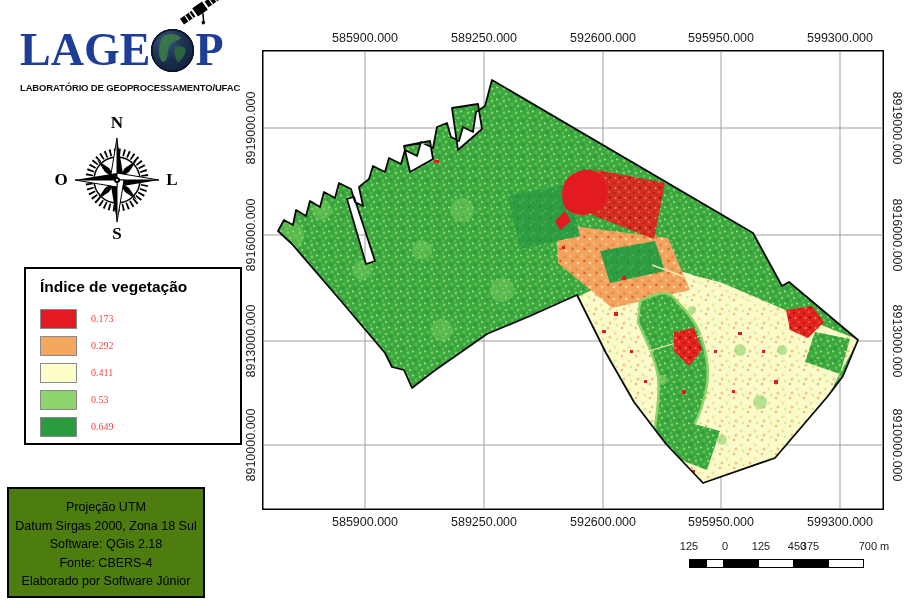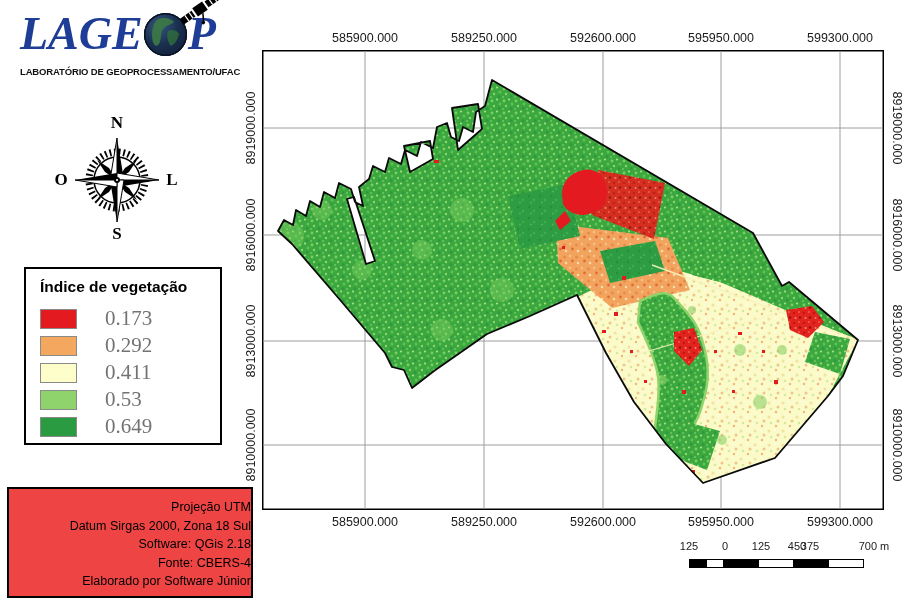--- a/index.html
+++ b/index.html
@@ -1,46 +1,46 @@
 <!DOCTYPE html>
 <html style="--vi0: #e31a1f; --vi1: #f4a75f; --vi2: #fdfec9; --vi3: #8ed36b; --vi4: #2b9b41; --brand: #1e3d96;"><head>
 <meta charset="utf-8">
 <style>
   html,body{margin:0;padding:0;background:#ffffff;}
   .page{position:relative;width:917px;height:615px;background:#fff;overflow:hidden;
         font-family:"Liberation Sans",sans-serif;}
 
   
   .logo{position:absolute;left:20px;top:6px;width:218px;height:84px;}
-  .logo-row{display:flex;align-items:center;height:56px;margin-top:0;font-style:italic;}
+  .logo-row{display:flex;align-items:center;height:56px;margin-top:16px;}
   .wordmark{font-family:"Liberation Serif",serif;font-weight:bold;font-size:46px;
             color:var(--brand,#1e3d96);letter-spacing:0px;line-height:1;}
   .globe{position:relative;width:43px;height:43px;border-radius:50%;margin:0 1px;
          background:radial-gradient(circle at 35% 30%,#35567e 0%,#1b3050 45%,#0c1930 100%);
          box-shadow:inset 0 0 0 1px #0a1426;flex:0 0 auto;}
   .globe svg{position:absolute;left:0;top:0;}
   .sat{position:absolute;left:150px;top:-12px;}
   .logo-sub{margin-top:4px;font-size:9.5px;font-weight:bold;color:#111;
             letter-spacing:-0.15px;white-space:nowrap;}
 
   
   .compass{position:absolute;left:52px;top:108px;}
   .compass text{font-family:"Liberation Serif",serif;font-weight:bold;font-size:17px;fill:#000;}
 
   
-  .legend{position:absolute;left:24px;top:267px;width:198px;height:178px;background:#fff;
+  .legend{position:absolute;left:24px;top:267px;width:218px;height:178px;background:#fff;
           border:2px solid #000;box-sizing:border-box;padding:9px 0 0 14px;}
   .legend-title{font-size:15.5px;font-weight:bold;color:#000;margin-bottom:9px;}
   .legend-row{display:flex;align-items:center;height:27px;}
   .swatch{width:37px;height:20px;border:1px solid #8a8a8a;box-sizing:border-box;flex:0 0 auto;}
-  .legend-label{margin-left:28px;font-family:"Liberation Serif",serif;font-size:21px;color:#737373;}
-
-  
-  .infobox{position:absolute;left:7px;top:487px;width:246px;height:111px;background:#ef4444;
-           border:2px solid #000;box-sizing:border-box;text-align:right;padding-top:9px;}
+  .legend-label{margin-left:14px;font-family:"Liberation Serif",serif;font-size:10px;color:#ef4444;}
+
+  
+  .infobox{position:absolute;left:7px;top:487px;width:198px;height:111px;background:#4d7c0f;
+           border:2px solid #000;box-sizing:border-box;text-align:center;padding-top:9px;}
   .infobox div{font-size:12.5px;line-height:18.5px;color:#000;}
 
   
   .tick{position:absolute;font-size:12.5px;font-weight:500;color:#1a1a1a;white-space:nowrap;}
   .tick.top,.tick.bottom{transform:translateX(-50%);}
   .tick.left{transform:translate(-50%,-50%) rotate(-90deg);}
   .tick.right{transform:translate(-50%,-50%) rotate(90deg);}
 
   
   .sb-label{position:absolute;top:540px;transform:translateX(-50%);font-size:11px;color:#222;}

